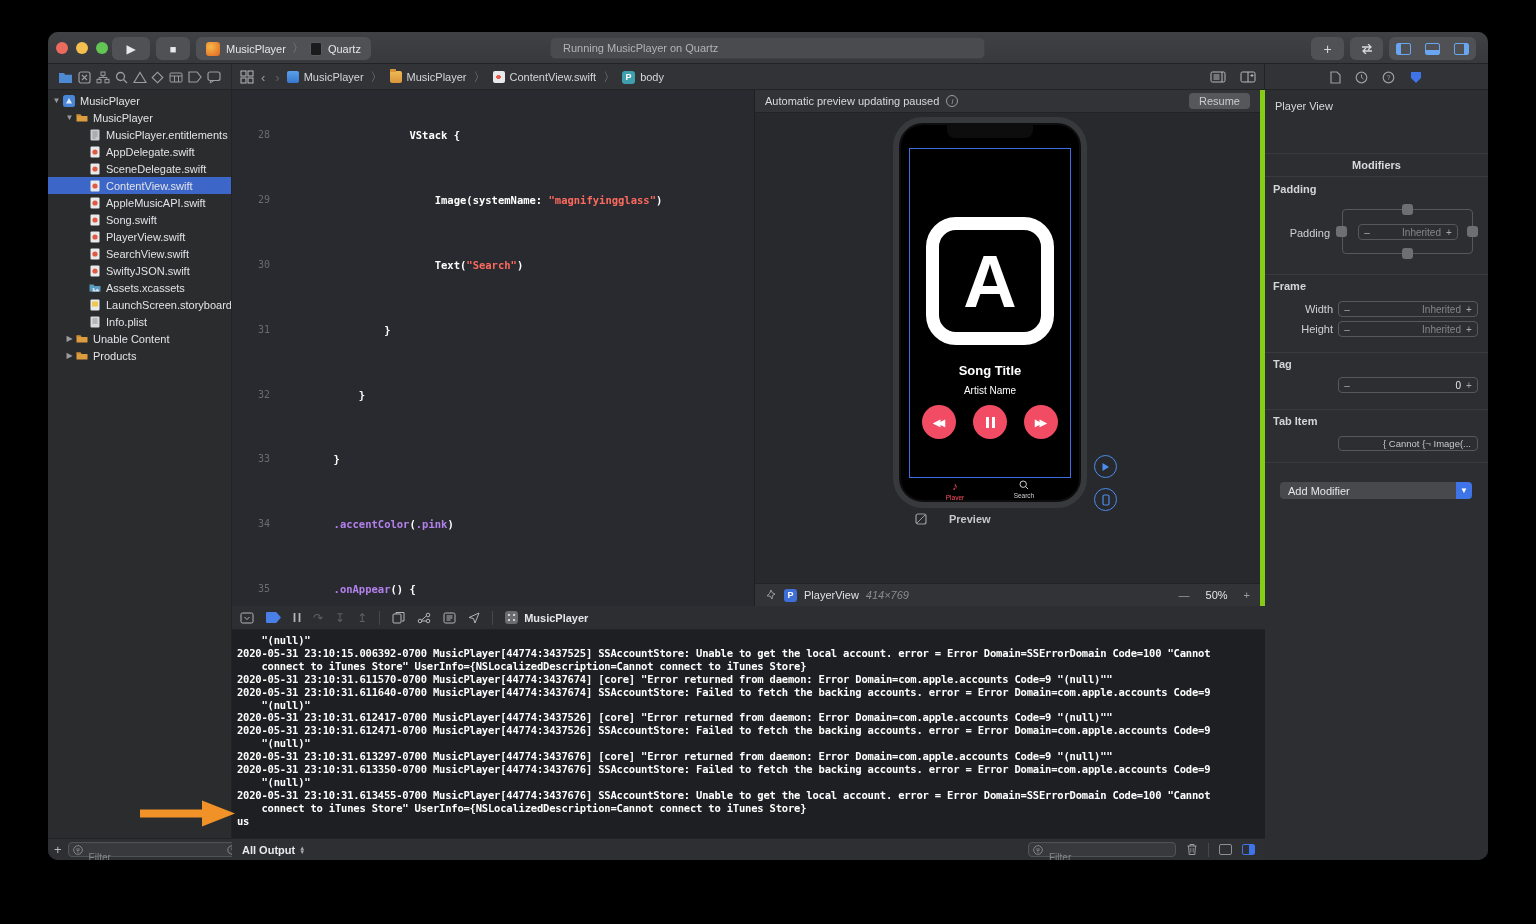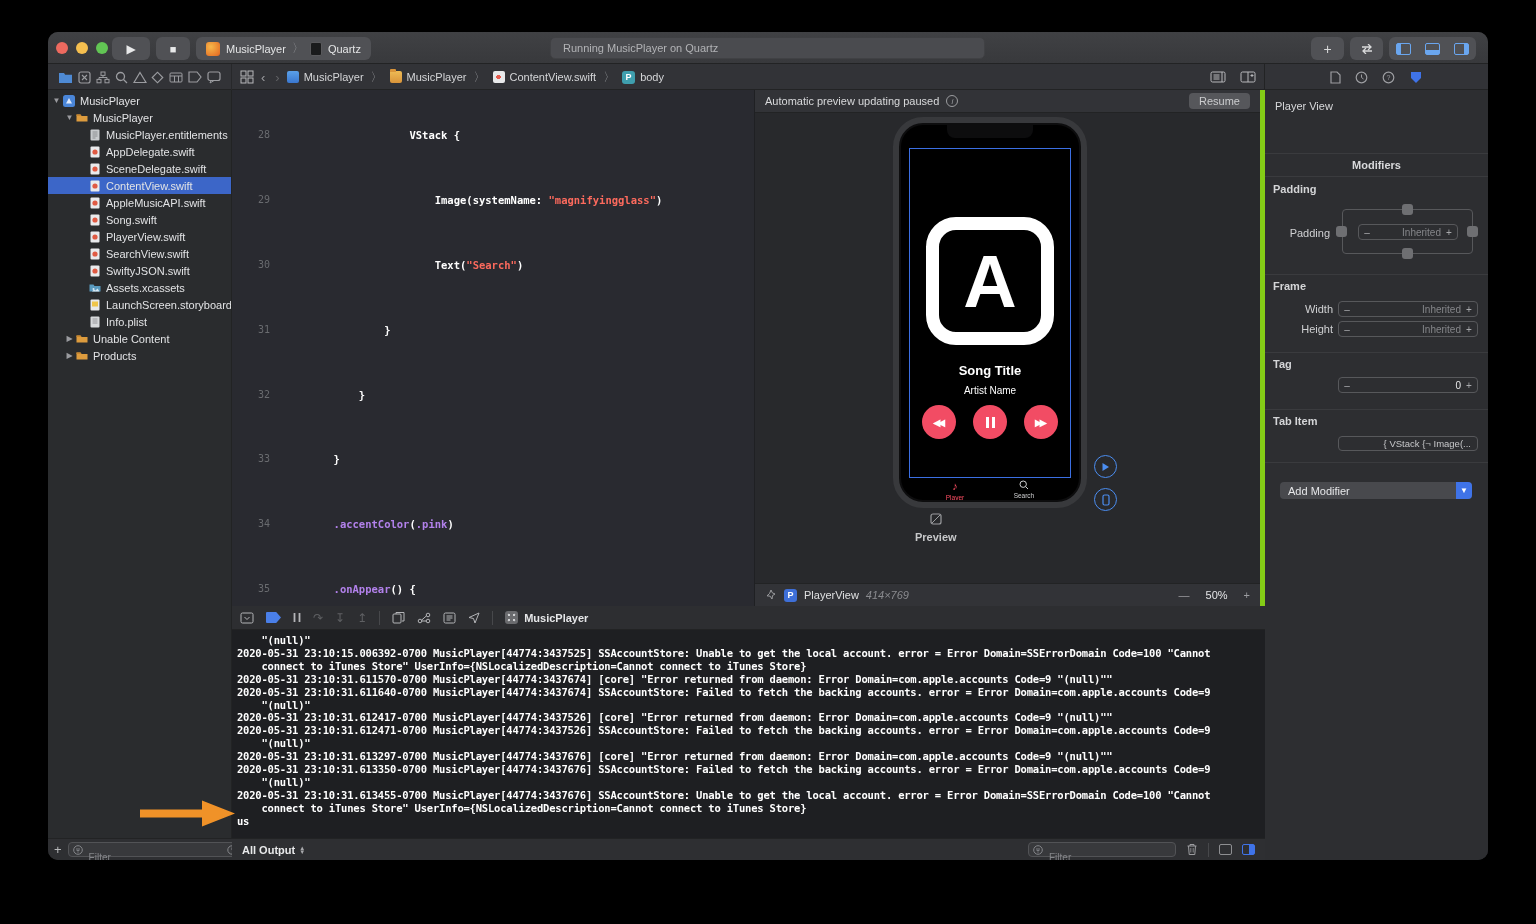--- a/index.html
+++ b/index.html
@@ -129,22 +129,22 @@
     padding-right:3px; }
   .pausebars { display:flex; gap:3px; padding-left:3px; }
   .pausebars i { width:3px; height:11px; background:#fff; }
   .tabbar { position:absolute; left:0; right:0; top:355px; height:30px; display:flex;
     justify-content:space-around; padding:0 20px; }
   .tab-item { display:flex; flex-direction:column; align-items:center; gap:2px; font-size:6.5px; }
   .tab-player { color:#fb4d62; }
   .tab-search { color:#cfd0d2; }
   .live-btn { position:absolute; width:23px; height:23px; border:1.5px solid #4b8df0; border-radius:50%;
     color:#4b8df0; display:flex; align-items:center; justify-content:center; }
-  .preview-label { position:absolute; top:423px; left:160px; display:flex; gap:6px; align-items:center;
-    color:#c7c8ca; font-size:11px; font-weight:bold;flex-direction:column; }
+  .preview-label { position:absolute; top:423px; left:160px; display:flex; gap:22px; align-items:center;
+    color:#c7c8ca; font-size:11px; font-weight:bold; }
   .canvas-bar { position:absolute; left:0; bottom:0; width:100%; height:23px; background:#323337;
     border-top:1px solid #222324; display:flex; align-items:center; padding:0 10px; gap:7px;
     color:#dfe0e1; font-size:11px; }
   .dim { color:#8a8b8f;font-style:italic; }
   .zoomctl { margin-left:auto; display:flex; gap:16px; align-items:center; color:#9c9da0; }
   .zoomctl .val { color:#e4e5e7; }
   
   .inspector { position:absolute; left:1217px; top:58px; width:223px; height:770px;
     background:#2d2e31; font-size:11px; color:#d8d9db; }
   .insp-title { position:absolute; left:10px; top:10px; font-size:11px; }
@@ -734,21 +734,21 @@
     <div class="insp-h" style="top:268px;">Tag</div>
     <div class="stepper" style="left:73px; top:287px; width:140px;">
       <span class="sgn">–</span>
       <span class="sval white">0</span>
       <span class="sgn">+</span>
     </div>
     <div class="insp-div" style="top:319px;"></div>
 
     <div class="insp-h" style="top:325px;">Tab Item</div>
     <div class="tabitem-field">
-      <span>{ VStack {¬ Image(...</span>
+      <span>{ Cannot {¬ Image(...</span>
     </div>
     <div class="insp-div" style="top:372px;"></div>
 
     <div class="addmod">
       <span>Add Modifier</span>
       <span class="chev">▼</span>
     </div>
   </div>
 
   <div class="debugbar">

